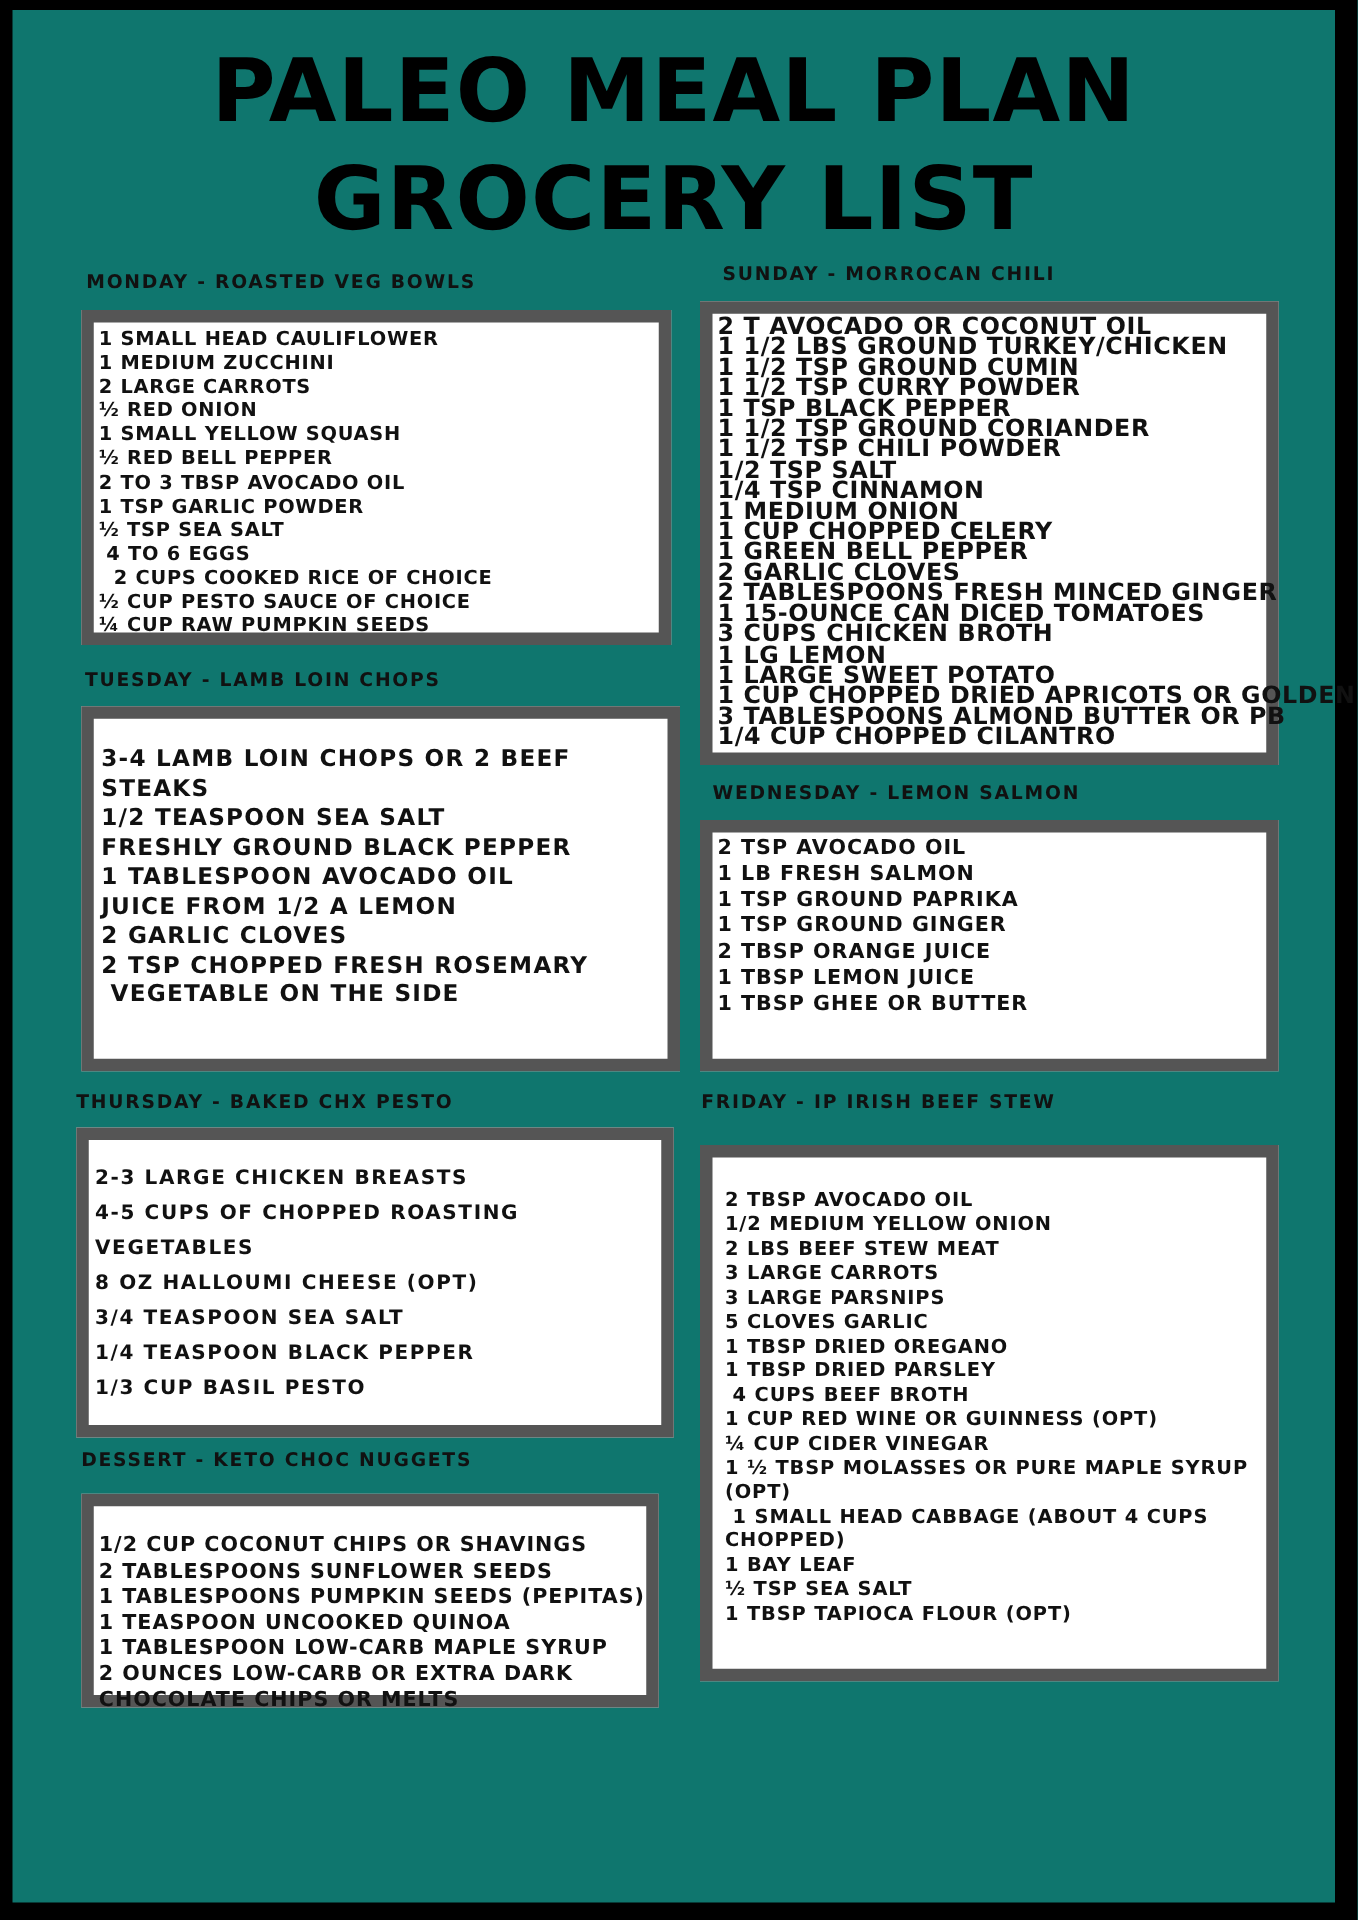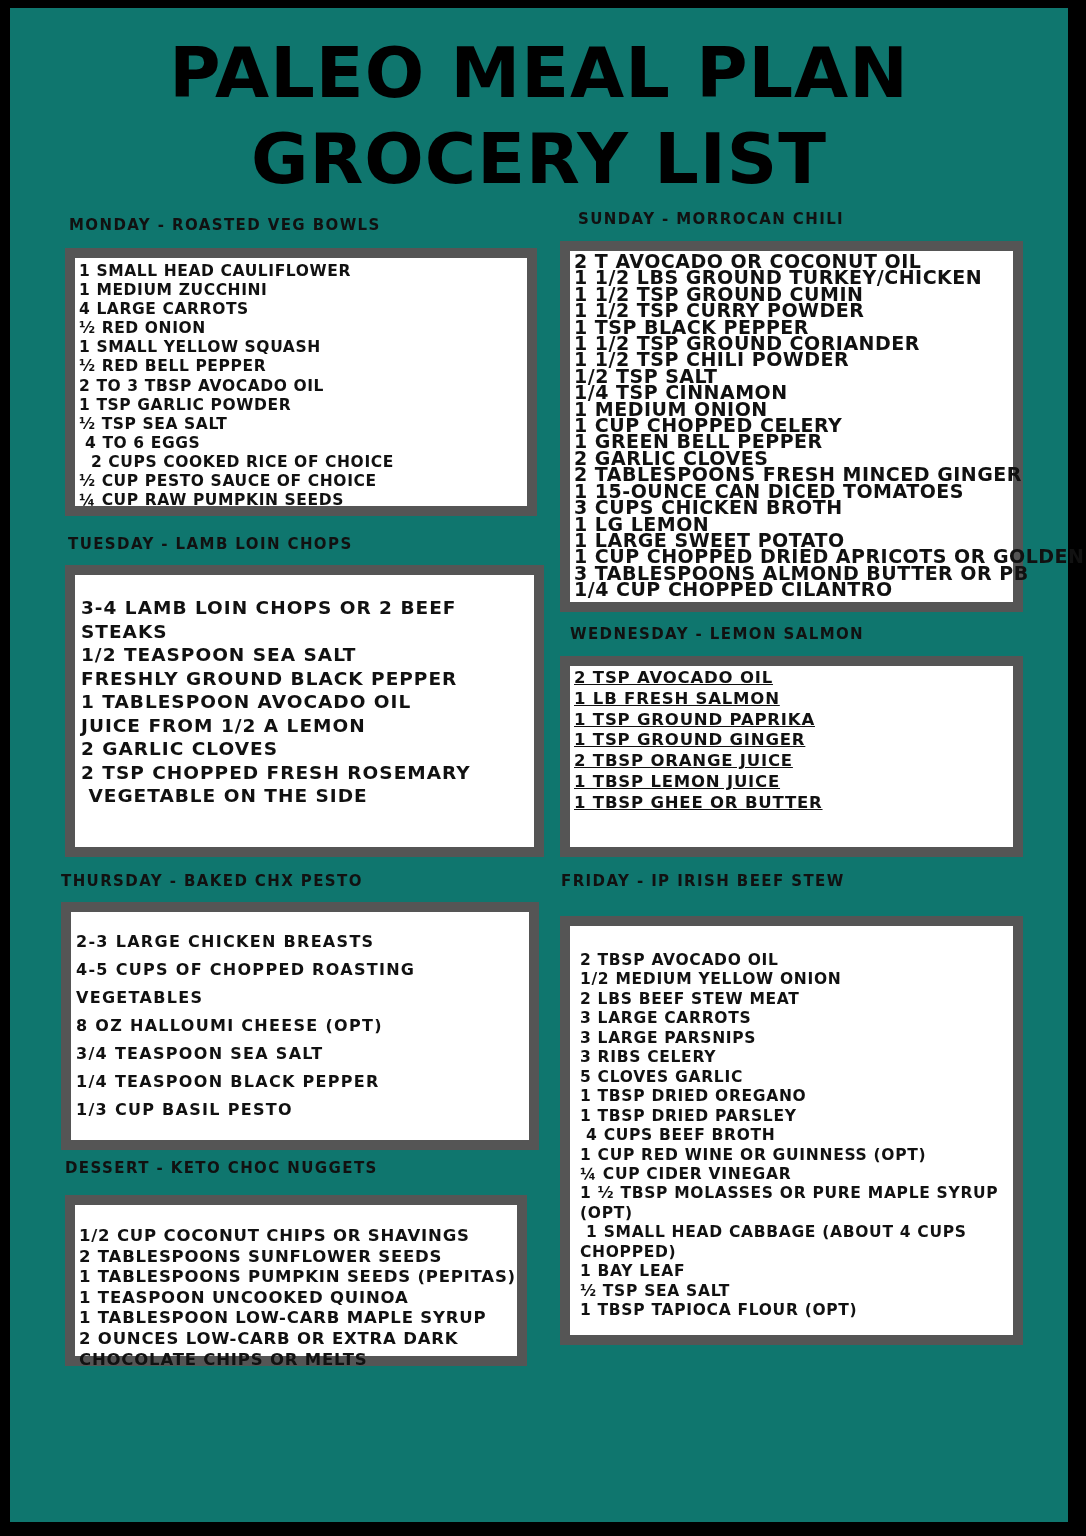--- a/index.html
+++ b/index.html
@@ -71,21 +71,21 @@
   <h1 class="title">
     <span class="l1">PALEO MEAL PLAN</span>
     <span class="l2">GROCERY LIST</span>
   </h1>
 
   <h2 class="sec-head" style="left:59px; top:208px;">MONDAY - ROASTED VEG BOWLS</h2>
   <div class="box sm" style="left:55px; top:240px; width:472px; height:268px;">
     <ul style="left:4px; top:4px;">
       <li>1 SMALL HEAD CAULIFLOWER</li>
       <li>1 MEDIUM ZUCCHINI</li>
-      <li>4 LARGE CARROTS</li>
+      <li>2 LARGE CARROTS</li>
       <li>½ RED ONION</li>
       <li>1 SMALL YELLOW SQUASH</li>
       <li>½ RED BELL PEPPER</li>
       <li>2 TO 3 TBSP AVOCADO OIL</li>
       <li>1 TSP GARLIC POWDER</li>
       <li>½ TSP SEA SALT</li>
       <li> 4 TO 6 EGGS</li>
       <li>  2 CUPS COOKED RICE OF CHOICE</li>
       <li>½ CUP PESTO SAUCE OF CHOICE</li>
       <li>¼ CUP RAW PUMPKIN SEEDS</li>
@@ -129,21 +129,21 @@
       <li>1 TABLESPOON AVOCADO OIL</li>
       <li>JUICE FROM 1/2 A LEMON</li>
       <li>2 GARLIC CLOVES</li>
       <li>2 TSP CHOPPED FRESH ROSEMARY</li>
       <li> VEGETABLE ON THE SIDE</li>
     </ul>
   </div>
 
   <h2 class="sec-head" style="left:560px; top:617px;">WEDNESDAY - LEMON SALMON</h2>
   <div class="box ms" style="left:550px; top:648px; width:463px; height:201px;">
-    <ul style="left:4px; top:2px;text-decoration:underline;">
+    <ul style="left:4px; top:2px;">
       <li>2 TSP AVOCADO OIL</li>
       <li>1 LB FRESH SALMON</li>
       <li>1 TSP GROUND PAPRIKA</li>
       <li>1 TSP GROUND GINGER</li>
       <li>2 TBSP ORANGE JUICE</li>
       <li>1 TBSP LEMON JUICE</li>
       <li>1 TBSP GHEE OR BUTTER</li>
     </ul>
   </div>
 
@@ -161,21 +161,20 @@
   </div>
 
   <h2 class="sec-head" style="left:551px; top:864px;">FRIDAY - IP IRISH BEEF STEW</h2>
   <div class="box fs" style="left:550px; top:908px; width:463px; height:429px;">
     <ul style="left:10px; top:25px;">
       <li>2 TBSP AVOCADO OIL</li>
       <li>1/2 MEDIUM YELLOW ONION</li>
       <li>2 LBS BEEF STEW MEAT</li>
       <li>3 LARGE CARROTS</li>
       <li>3 LARGE PARSNIPS</li>
-      <li>3 RIBS CELERY</li>
       <li>5 CLOVES GARLIC</li>
       <li>1 TBSP DRIED OREGANO</li>
       <li>1 TBSP DRIED PARSLEY</li>
       <li> 4 CUPS BEEF BROTH</li>
       <li>1 CUP RED WINE OR GUINNESS (OPT)</li>
       <li>¼ CUP CIDER VINEGAR</li>
       <li>1 ½ TBSP MOLASSES OR PURE MAPLE SYRUP</li>
       <li>(OPT)</li>
       <li> 1 SMALL HEAD CABBAGE (ABOUT 4 CUPS</li>
       <li>CHOPPED)</li>

